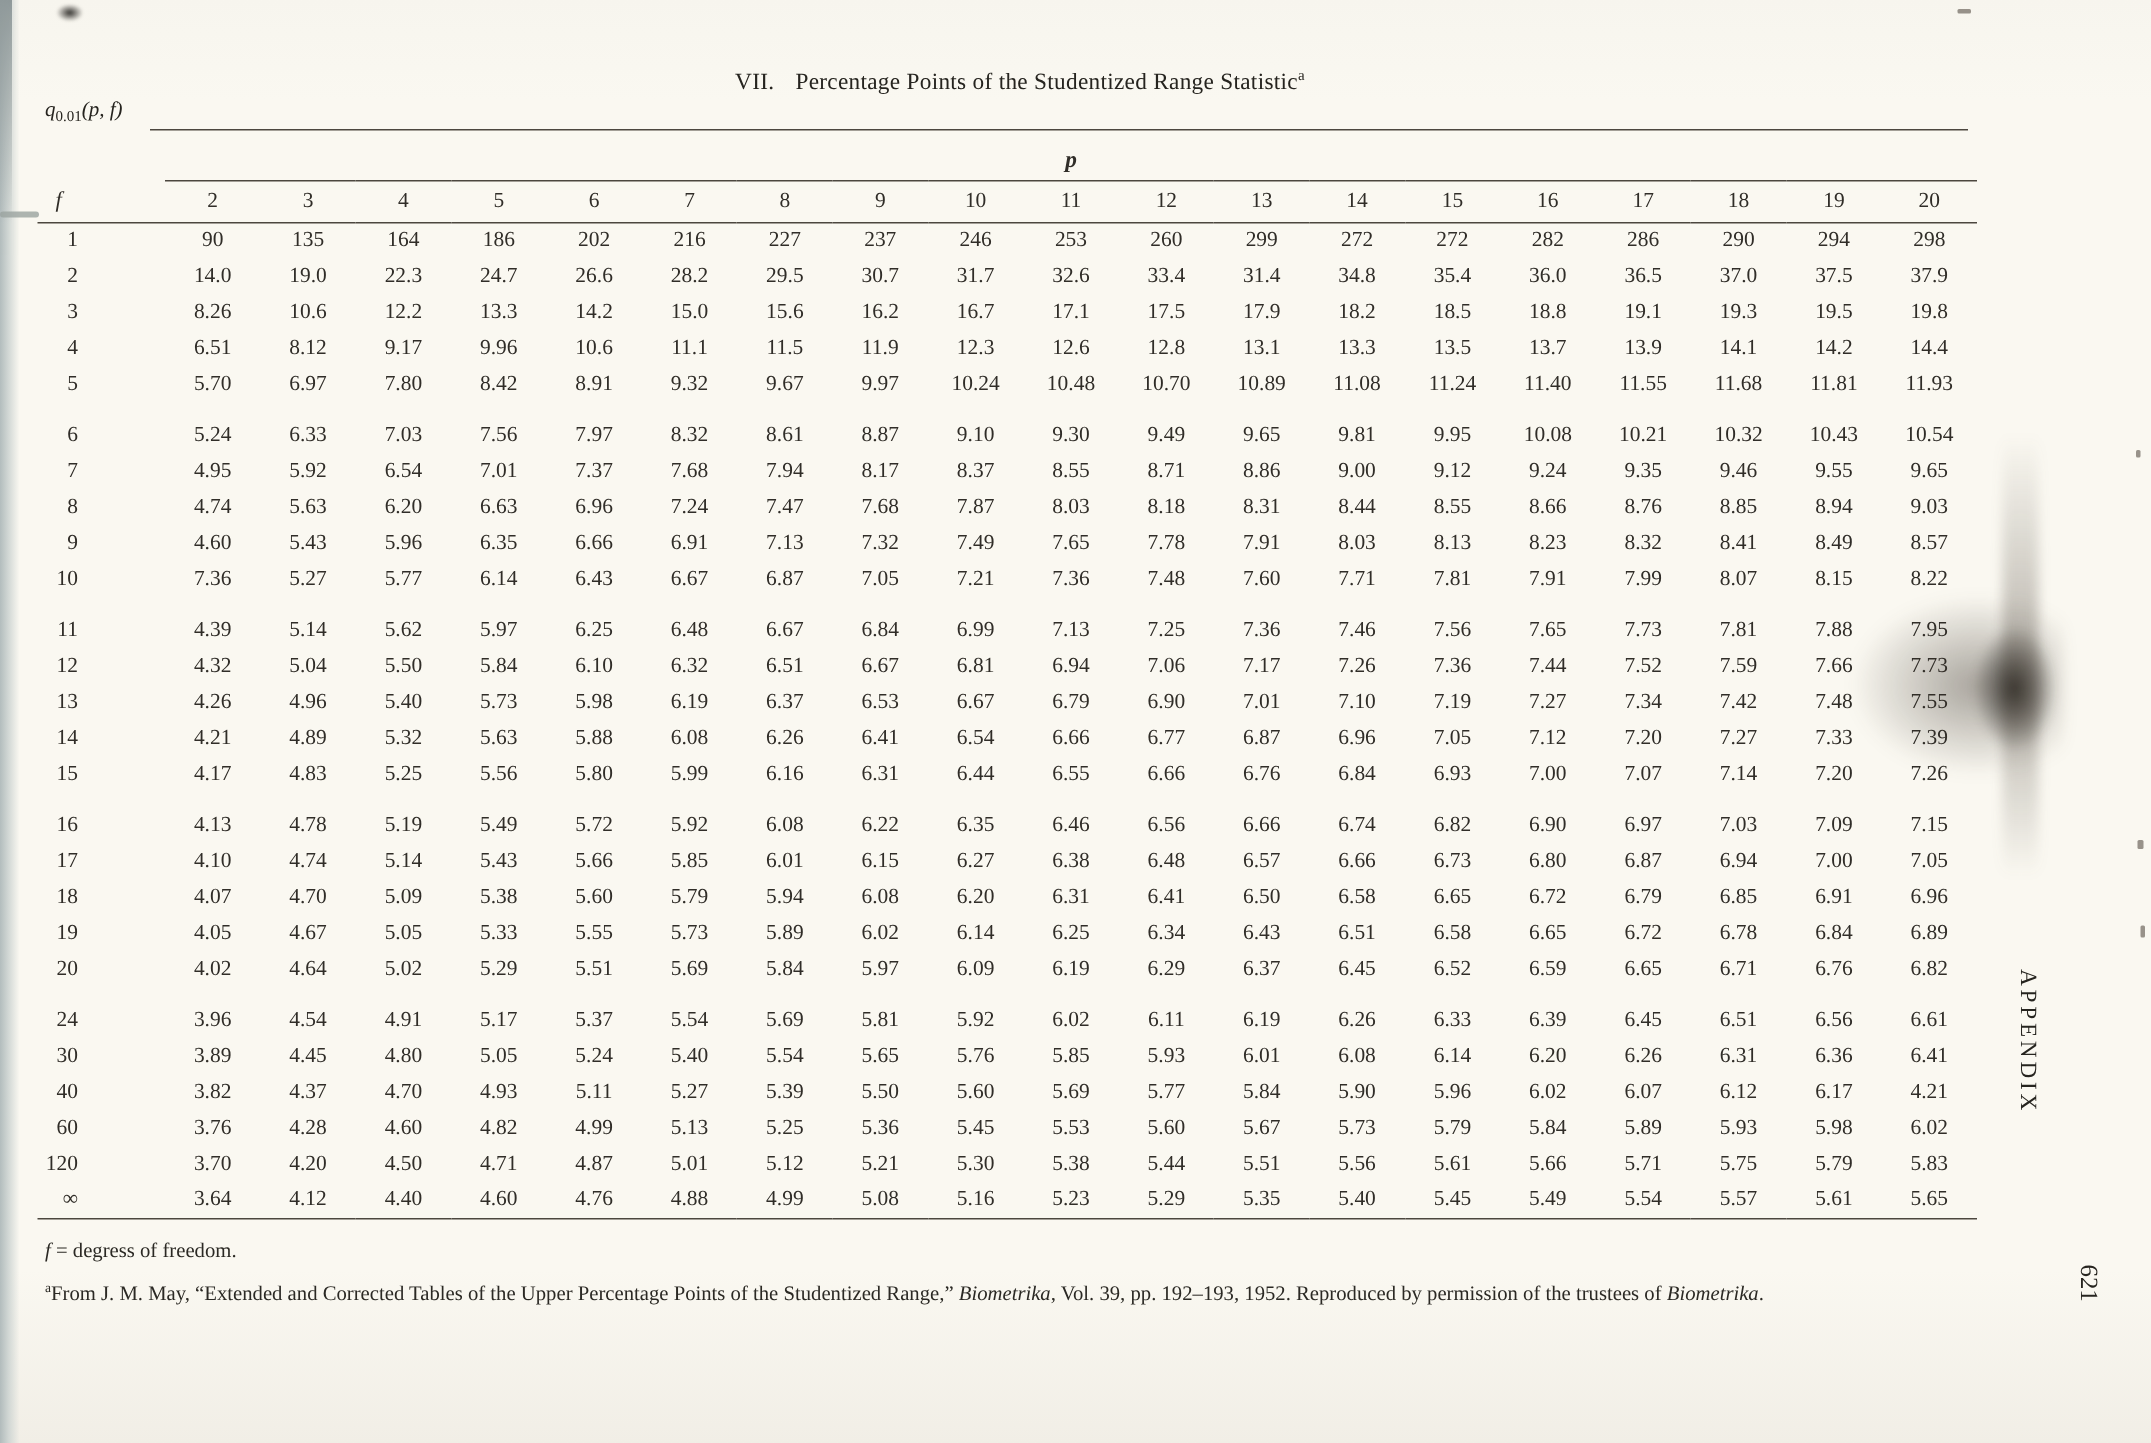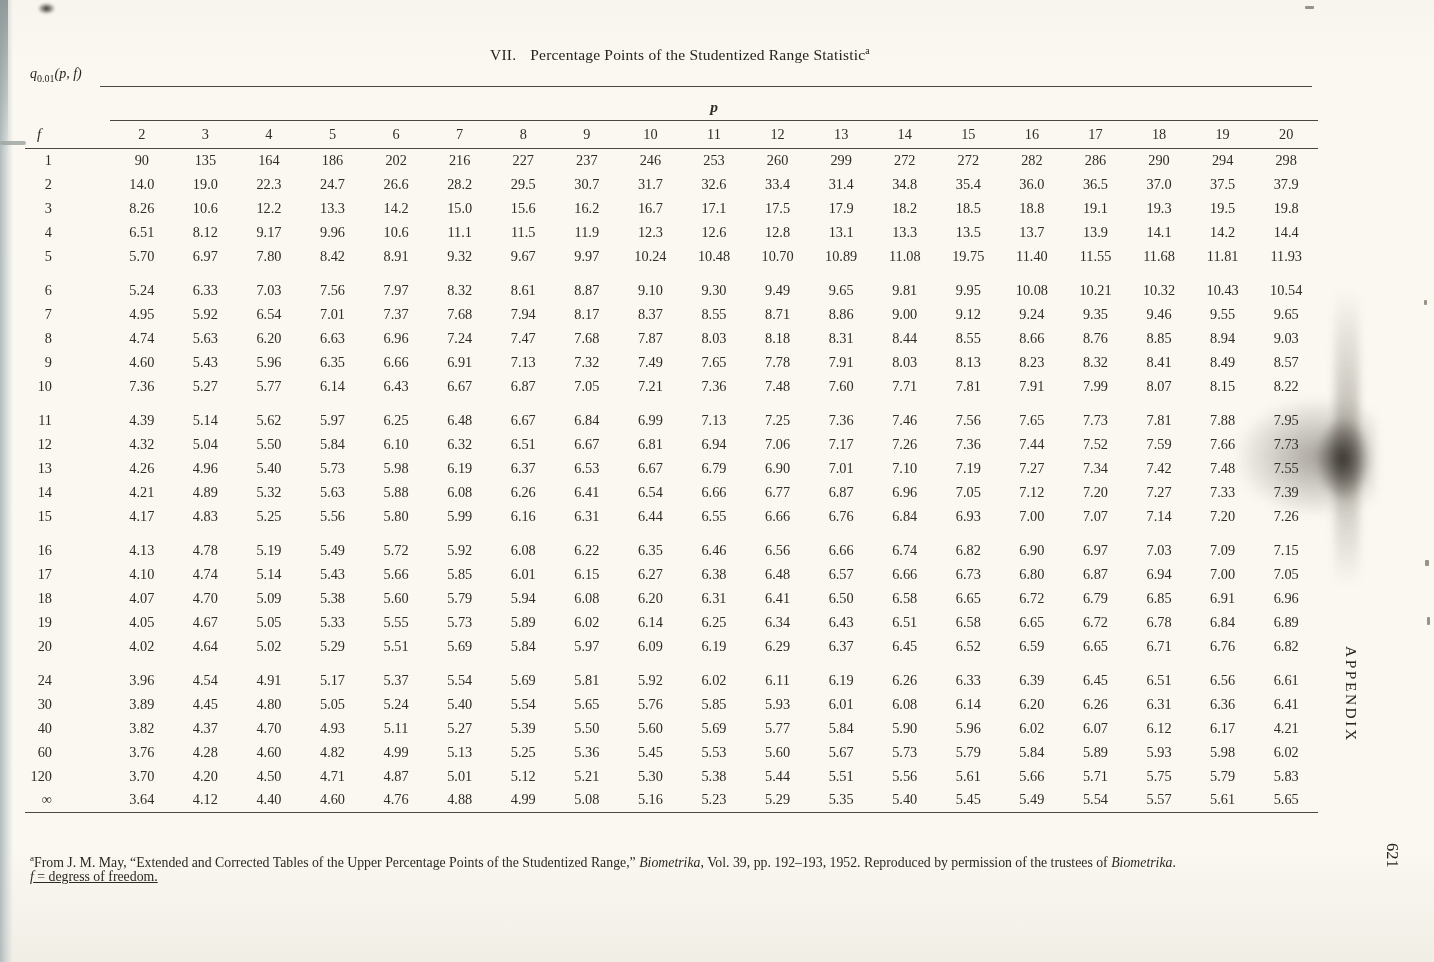--- a/index.html
+++ b/index.html
@@ -90,21 +90,21 @@
   .qtable tr.colhead th {
     border-bottom:1.4px solid #4c473f; height:28px; vertical-align:middle;
   }
   .qtable th.fhead { font-style:italic; text-align:left; padding-left:12px; font-size:15px; }
   .qtable td.fcol { text-align:right; padding-right:58px; }
   .qtable tr.spacer td { height:10px; line-height:10px; border:none; }
   .qtable tbody tr:last-child td { border-bottom:1.4px solid #4c473f; padding-bottom:2px; }
 
   
   .footnote { position:absolute; left:30px; font-size:13.8px; color:#2b2924; }
-  .f-note { top:869px;text-decoration:underline; }
+  .f-note { top:826px; }
   .src-note { top:848px; width:1287px; line-height:21px; text-align:justify; }
   .src-note sup { font-size:9px; }
 
   
   .appendix-label {
     position:absolute; top:646px; left:1342px;
     writing-mode:vertical-rl; font-size:15.5px; letter-spacing:2.5px; color:#26241f;
   }
   .page-number {
     position:absolute; top:843px; left:1382px;
@@ -256,21 +256,21 @@
           <td>8.42</td>
           <td>8.91</td>
           <td>9.32</td>
           <td>9.67</td>
           <td>9.97</td>
           <td>10.24</td>
           <td>10.48</td>
           <td>10.70</td>
           <td>10.89</td>
           <td>11.08</td>
-          <td>19.75</td>
+          <td>11.24</td>
           <td>11.40</td>
           <td>11.55</td>
           <td>11.68</td>
           <td>11.81</td>
           <td>11.93</td>
         </tr>
         <tr class="spacer">
           <td colspan="20"></td>
         </tr>
         <tr>

